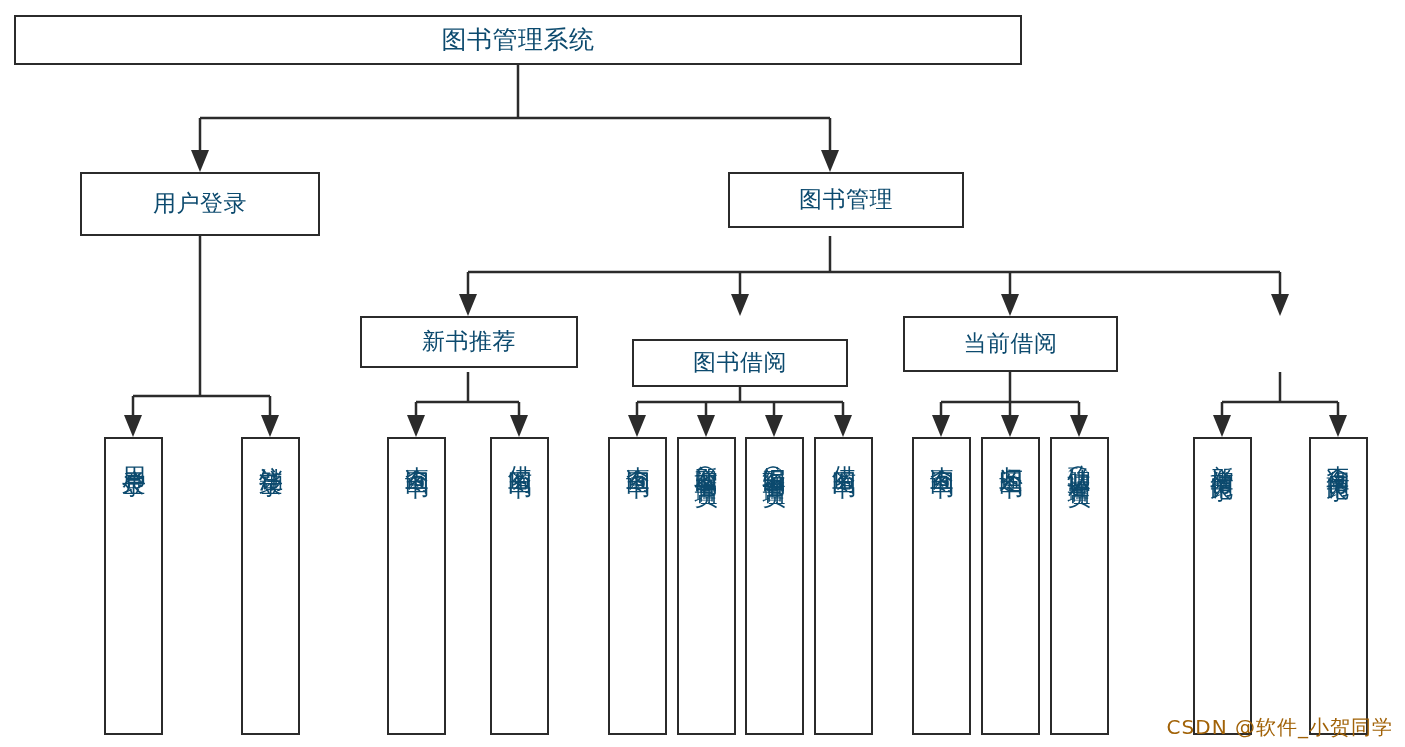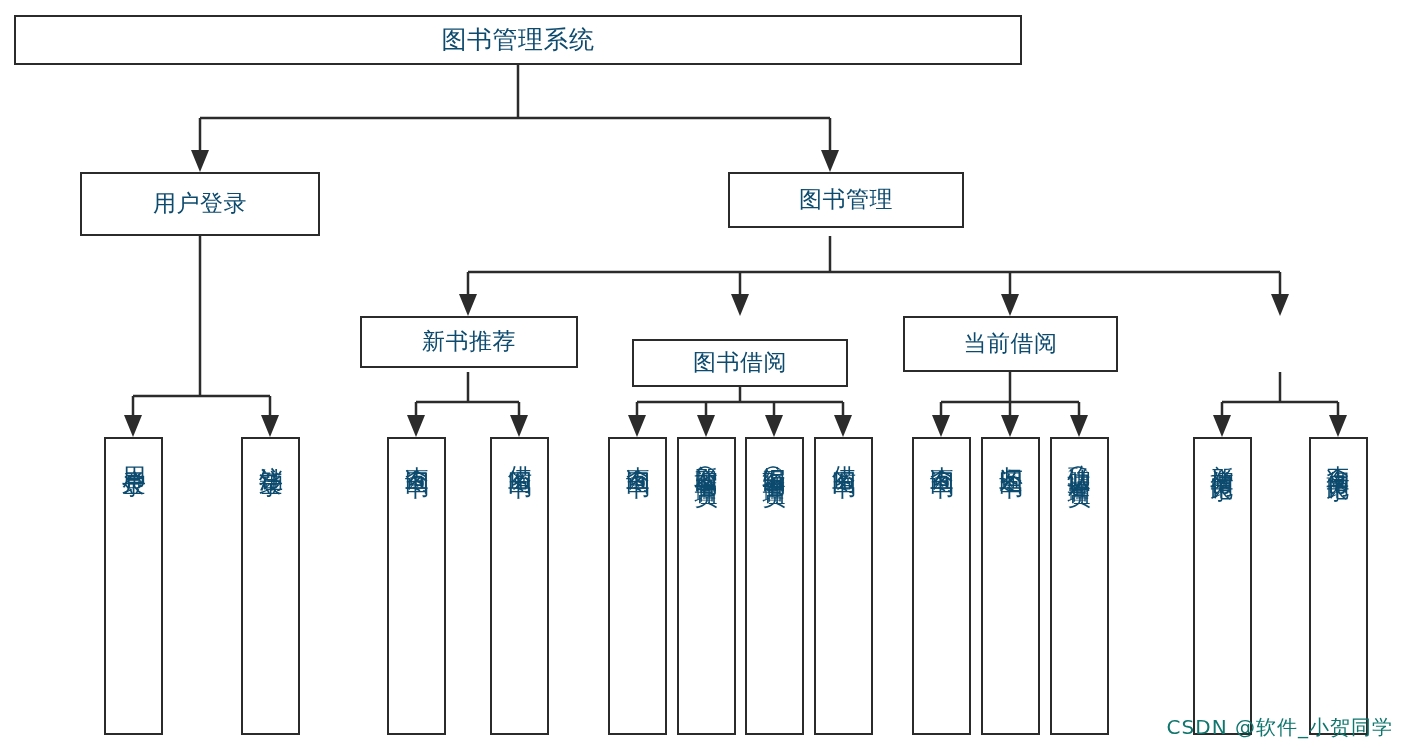--- a/index.html
+++ b/index.html
@@ -69,21 +69,21 @@
   svg.wires line, svg.wires path {
     stroke: #2b2b2b;
     stroke-width: 2.5;
     fill: none;
   }
   .watermark {
     position: absolute;
     right: 12px;
     bottom: 6px;
     font-size: 20px;
-    color: #0f766e;
+    color: #a16207;
     letter-spacing: 1px;
     white-space: nowrap;
   }
 </style>
 </head>
 <body>
 
 <div id="canvas">
 
   <svg class="wires" viewBox="0 0 1405 747">

